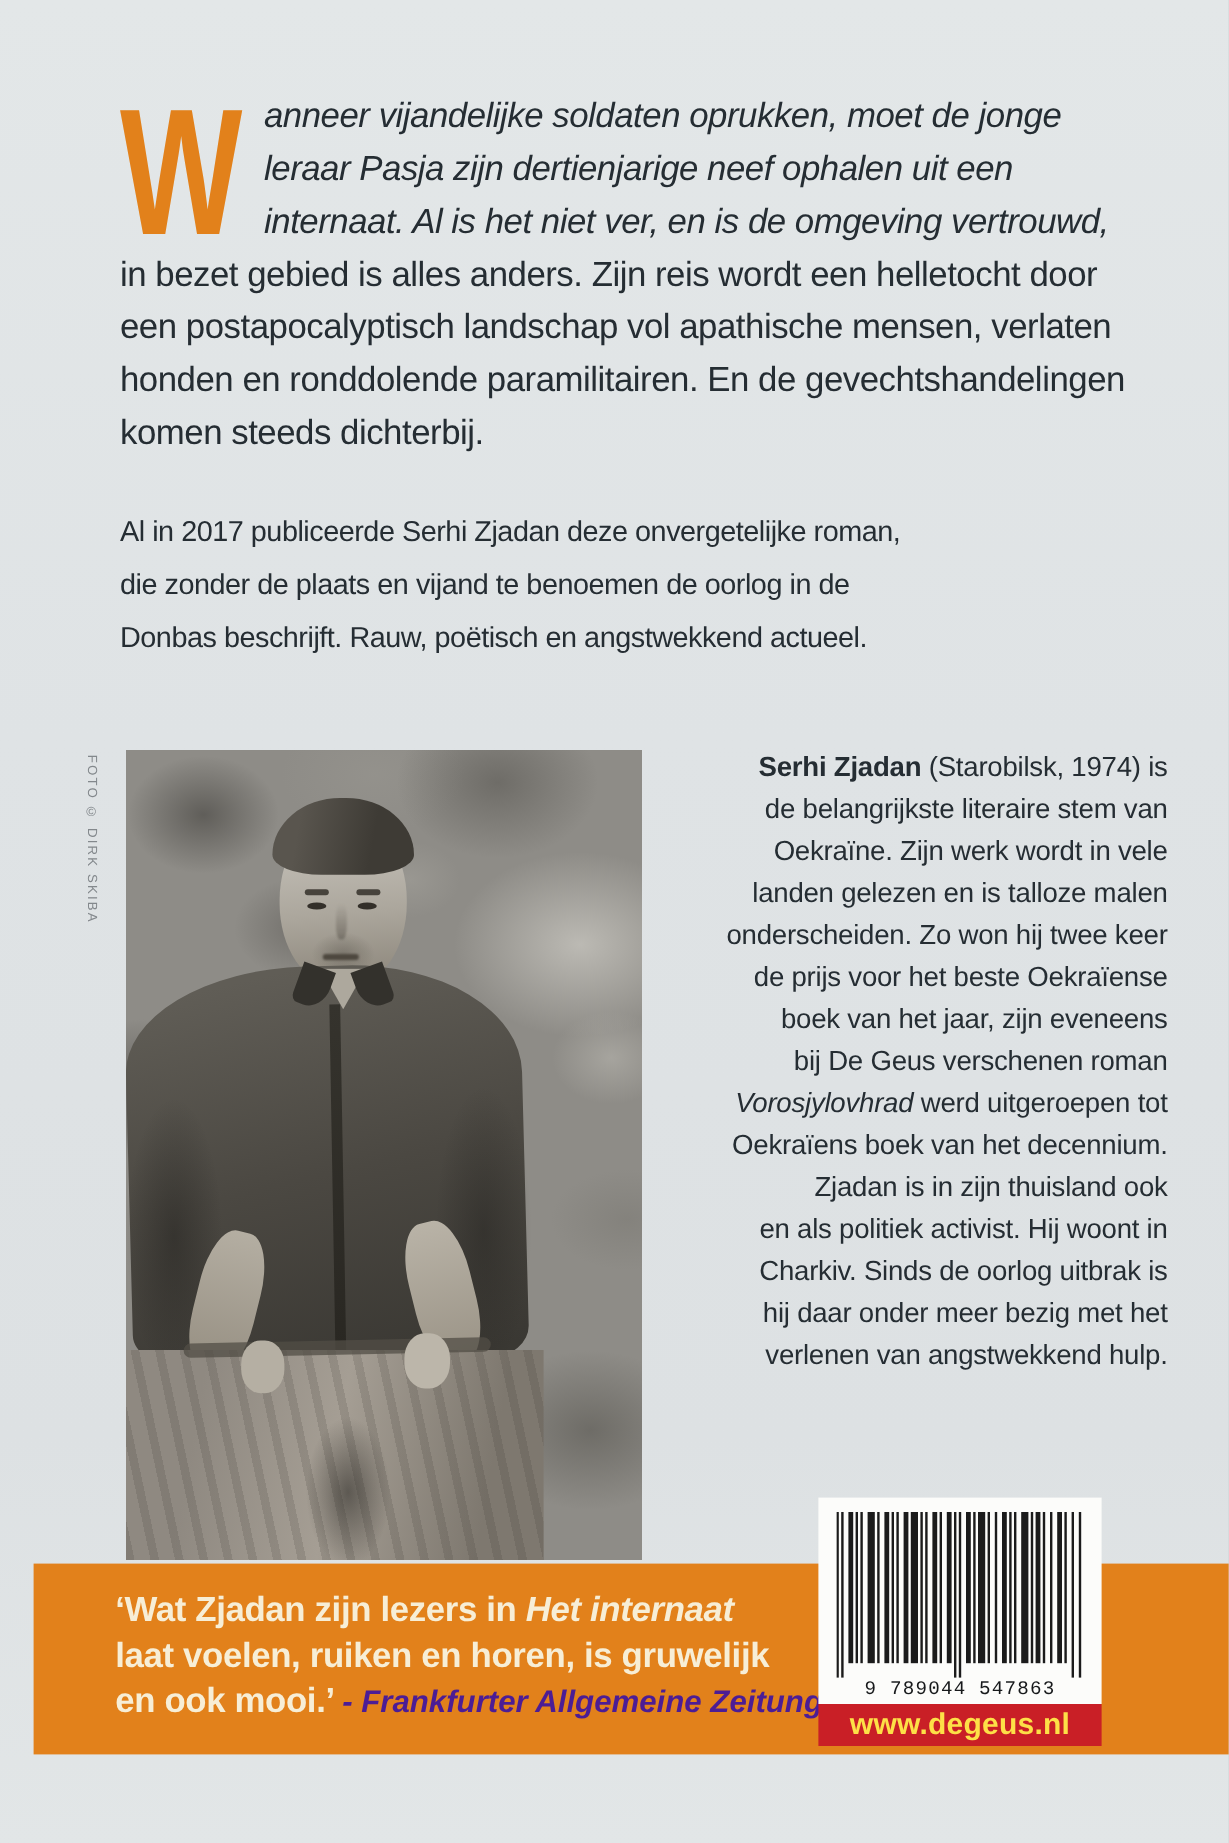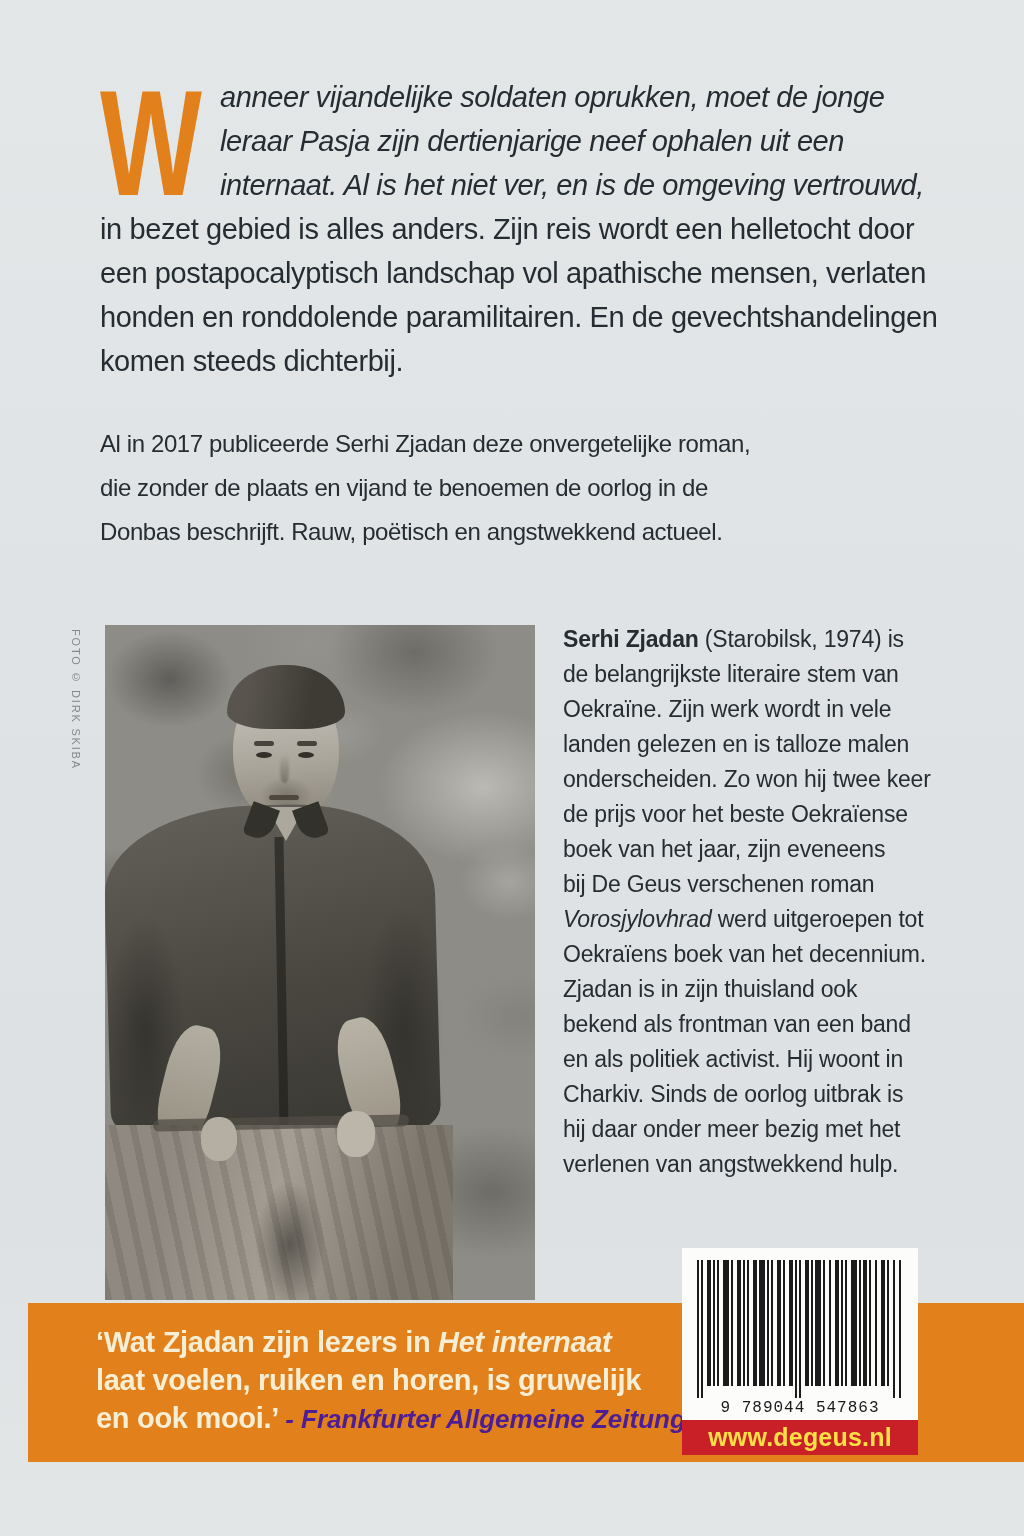--- a/index.html
+++ b/index.html
@@ -76,21 +76,21 @@
   .ph-jeans{left:0;top:500px;width:348px;height:175px;
     background:linear-gradient(100deg,#8f8981 18%,#a59e94 50%,#7e786f 85%);}
   .ph-jeans:after{content:"";position:absolute;inset:0;
     background:repeating-linear-gradient(78deg,rgba(58,54,48,.16) 0 7px,rgba(255,255,255,0) 7px 20px);}
   .ph-belt{left:48px;top:492px;width:256px;height:12px;background:#514d46;opacity:.75;border-radius:6px;transform:rotate(-1.2deg);}
   .ph-crotch{left:150px;top:556px;width:70px;height:125px;background:radial-gradient(closest-side,rgba(38,36,32,.55),transparent);}
   .ph-hand.l{left:96px;top:492px;width:36px;height:44px;border-radius:45%;background:#b5afa3;}
   .ph-hand.r{left:232px;top:486px;width:38px;height:46px;border-radius:45%;background:#bcb6aa;}
 
   
-  .bio{position:absolute;left:563px;top:622px;width:410px;font-size:23px;line-height:35px;letter-spacing:-0.2px;}
+  .bio{position:absolute;left:563px;top:622px;width:410px;font-size:23px;line-height:35px;letter-spacing:-0.2px;text-align:right;}
   .bio .b{font-weight:bold;}
   .i{font-style:italic;}
 
   
   .band{position:absolute;left:28px;top:1303px;width:1023px;height:159px;background:#e2811b;}
   .quote{position:absolute;left:68px;top:20px;font-size:29px;line-height:38px;font-weight:bold;
     color:#f7eed6;letter-spacing:-0.3px;}
   .quote .attr{font-style:italic;font-size:26px;color:#4c1d95;letter-spacing:0;}
 
   
@@ -158,21 +158,20 @@
     <div class="line">de belangrijkste literaire stem van</div>
     <div class="line">Oekraïne. Zijn werk wordt in vele</div>
     <div class="line">landen gelezen en is talloze malen</div>
     <div class="line">onderscheiden. Zo won hij twee keer</div>
     <div class="line">de prijs voor het beste Oekraïense</div>
     <div class="line">boek van het jaar, zijn eveneens</div>
     <div class="line">bij De Geus verschenen roman</div>
     <div class="line"><span class="i">Vorosjylovhrad</span><span> werd uitgeroepen tot</span></div>
     <div class="line">Oekraïens boek van het decennium.</div>
     <div class="line">Zjadan is in zijn thuisland ook</div>
-    <div class="line">bekend als frontman van een band</div>
     <div class="line">en als politiek activist. Hij woont in</div>
     <div class="line">Charkiv. Sinds de oorlog uitbrak is</div>
     <div class="line">hij daar onder meer bezig met het</div>
     <div class="line">verlenen van angstwekkend hulp.</div>
   </div>
 
   <div class="band">
     <div class="quote">
       <div class="line"><span>‘Wat Zjadan zijn lezers in </span><span class="i">Het internaat</span></div>
       <div class="line">laat voelen, ruiken en horen, is gruwelijk</div>

